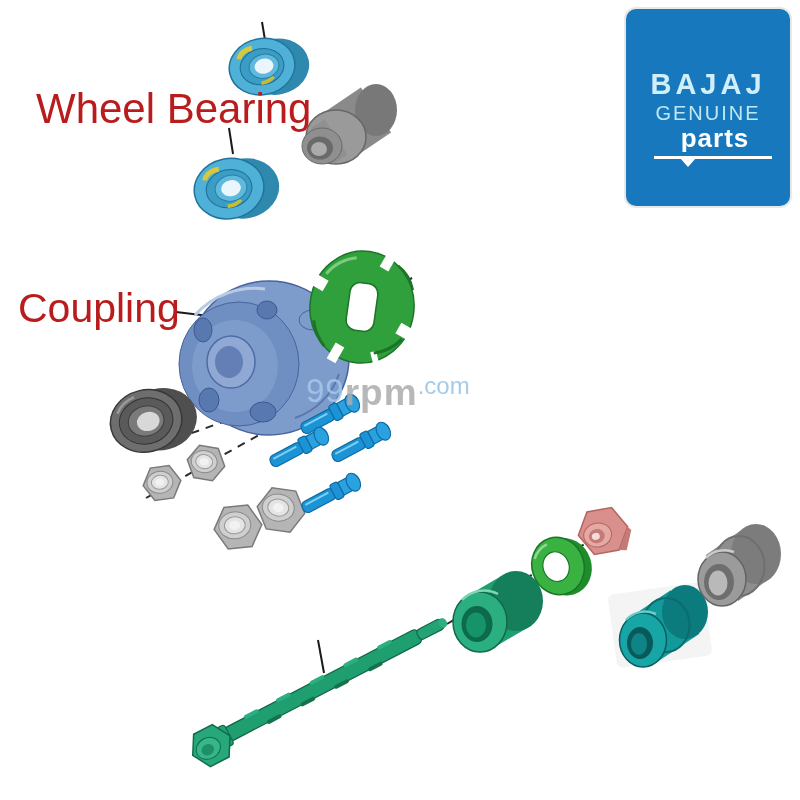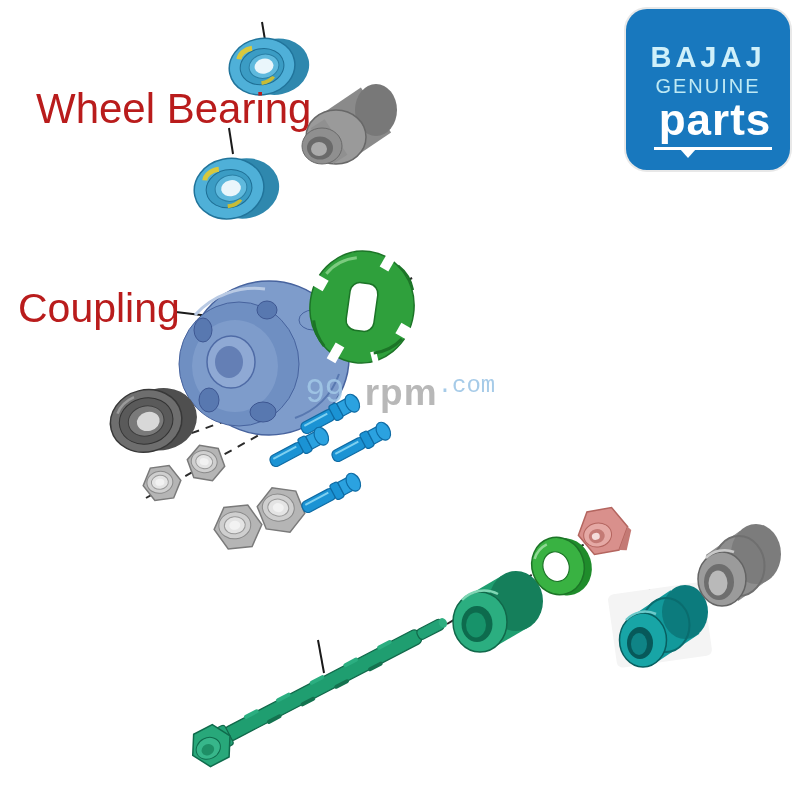--- a/index.html
+++ b/index.html
@@ -14,38 +14,38 @@
   #label-wheel-bearing{left:36px;top:88px;font-size:42px;}
   #label-coupling{left:18px;top:288px;font-size:41px;}
   #label-axle{left:273px;top:598px;font-size:41px;}
   #diagram{position:absolute;left:0;top:0;}
   
   #watermark{
     position:absolute;left:306px;top:372px;display:flex;align-items:flex-start;
     user-select:none;opacity:.85;
   }
   .wm-num{color:#A3C9E8;font-size:33px;font-weight:400;letter-spacing:1px;}
-  .wm-rpm{color:#ACACAC;font-size:37px;font-weight:700;letter-spacing:1px;margin-left:20px;}
-  .wm-com{color:#97C2E4;font-size:24px;font-weight:400;font-family:Liberation Mono, monospace;}
+  .wm-rpm{color:#ACACAC;font-size:37px;font-weight:700;letter-spacing:1px;}
+  .wm-com{color:#97C2E4;font-size:24px;font-weight:400;}
   
   #logo{
-    position:absolute;left:626px;top:9px;width:164px;height:161px;
-    background:#1878BE;border-radius:21px;display:flex;flex-direction:column;
+    position:absolute;left:626px;top:9px;width:164px;height:197px;
+    background:#1878BE;border-radius:10px;display:flex;flex-direction:column;
     align-items:center;justify-content:center;box-shadow:0 0 0 2px #e8e8e8;
   }
   .logo-brand{
     color:#CFF0FA;font-size:29px;font-weight:700;letter-spacing:4px;
     margin-top:14px;line-height:1;
   }
   .logo-genuine{
     color:#BEE9F4;font-size:20px;font-weight:500;letter-spacing:2px;
     margin-top:4px;line-height:1;
   }
   .logo-parts{
-    color:#ffffff;font-size:44px;font-weight:700;letter-spacing:1px;
+    color:#ffffff;font-size:26px;font-weight:700;letter-spacing:1px;
     line-height:1;margin-top:2px;padding-left:14px;
   }
   .logo-underline{
     position:relative;width:118px;height:3px;background:#ffffff;margin-top:5px;margin-left:10px;
   }
   .logo-arrow{
     position:absolute;left:26px;top:2px;width:0;height:0;
     border-left:8px solid transparent;border-right:8px solid transparent;
     border-top:9px solid #ffffff;
   }

